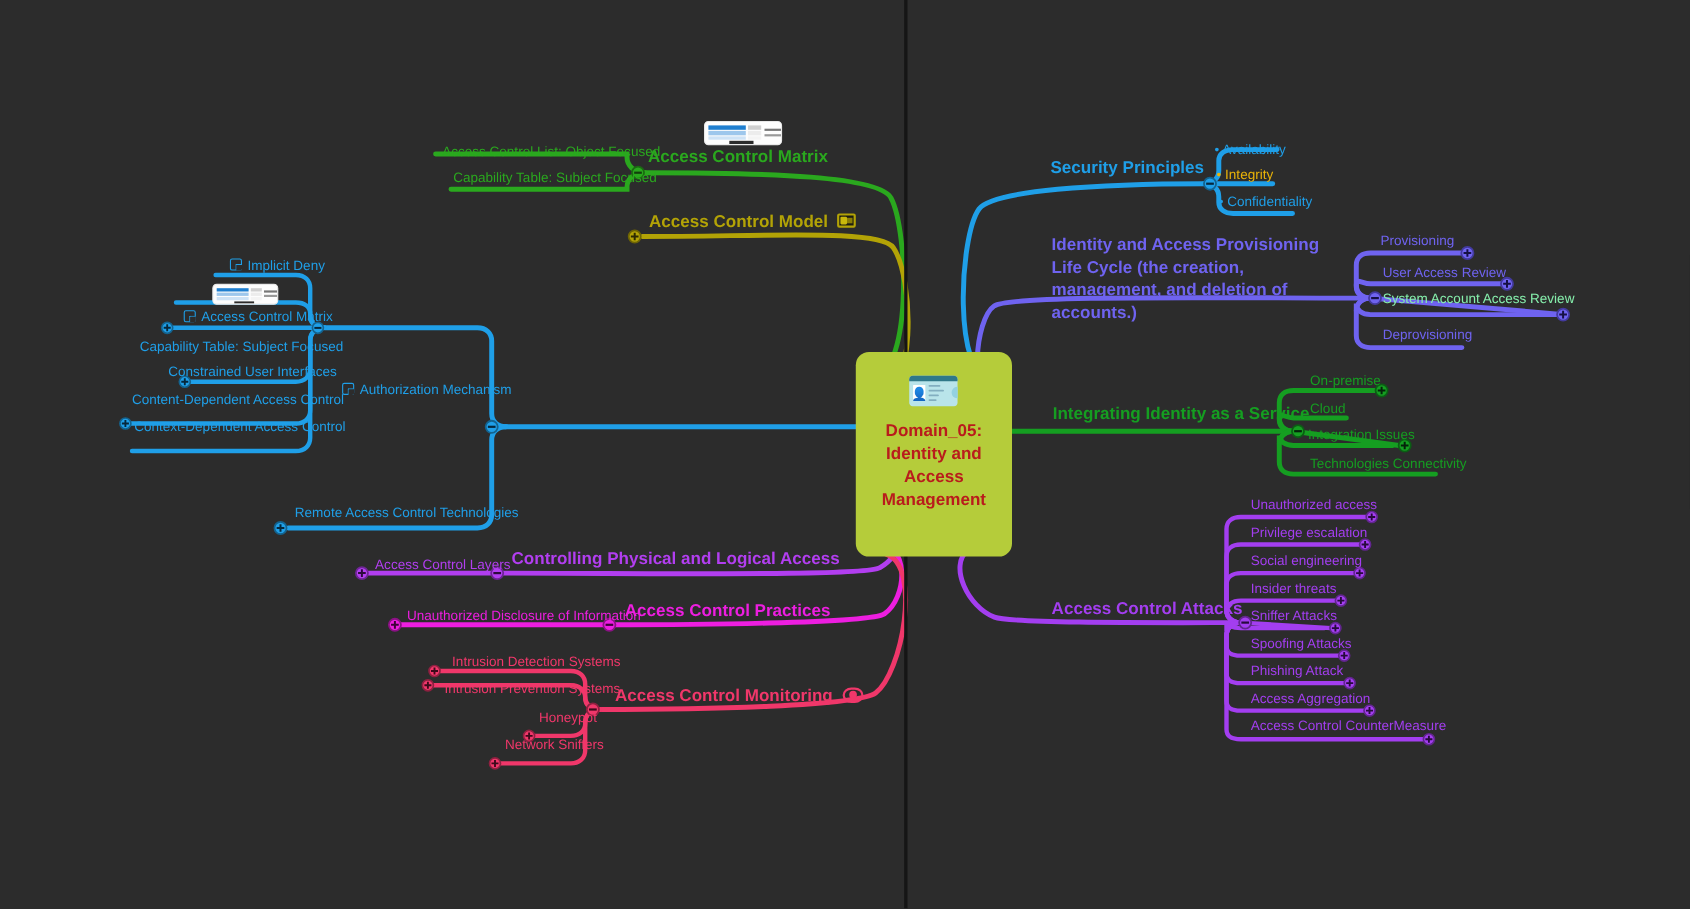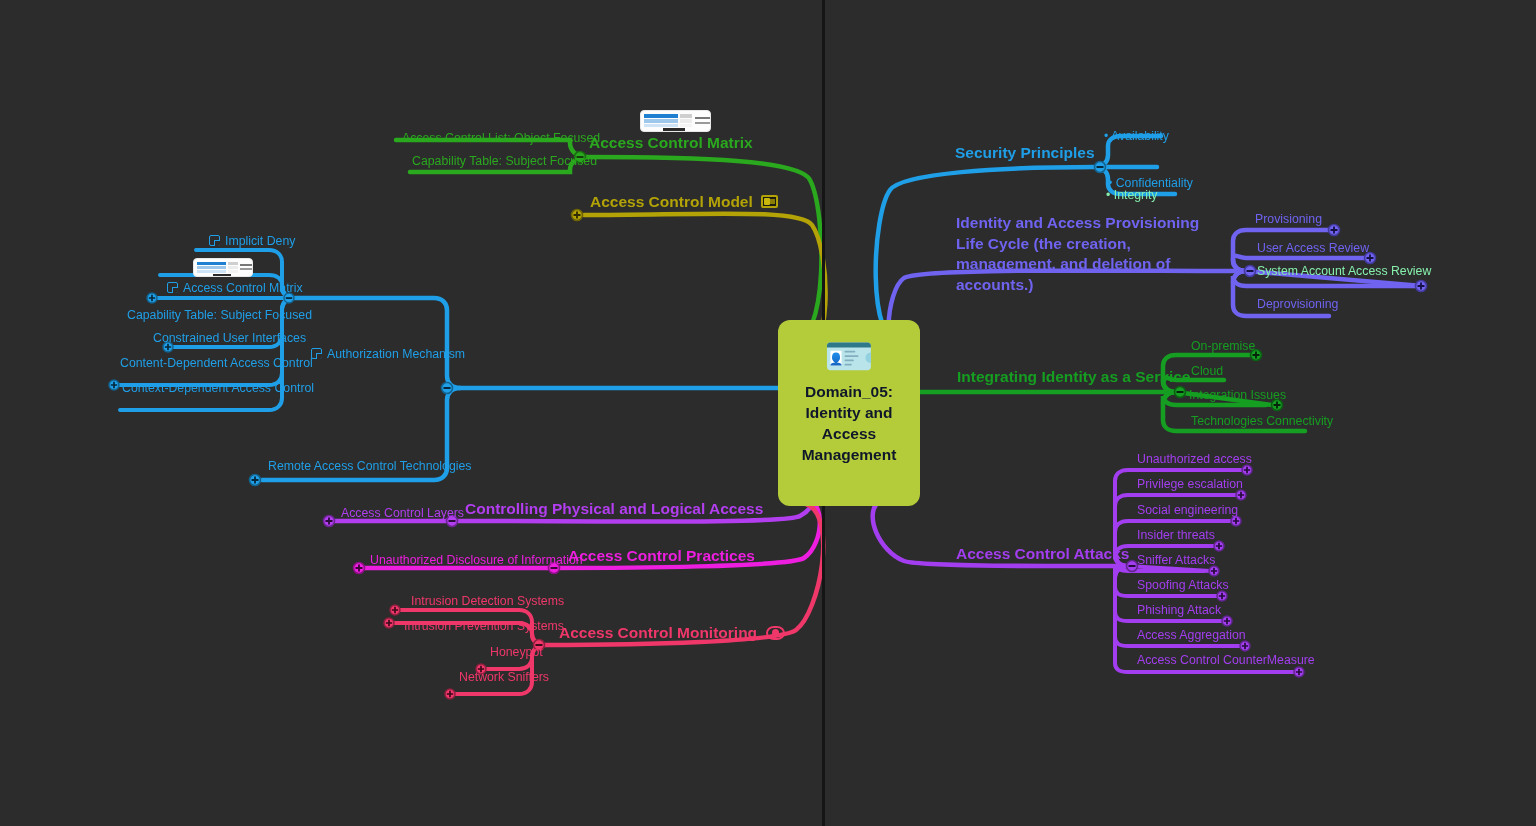--- a/index.html
+++ b/index.html
@@ -33,21 +33,21 @@
     border-radius: 12px;
     display: flex;
     flex-direction: column;
     align-items: center;
     justify-content: flex-start;
     padding-top: 16px;
     z-index: 40;
   }
   #center-node .badge-icon { font-size: 40px; line-height: 1; margin-bottom: 6px; }
   #center-title {
-    color: #0f172a;
+    color: #b91c1c;
     font-weight: bold;
     font-size: 15.5px;
     line-height: 1.35;
     text-align: center;
     padding: 0 0;
   }
 
   
   .lbl {
     position: absolute;
@@ -393,21 +393,21 @@
   <div class="lbl sub-lbl" style="left:459px; top:670px; color:#f0376a;">
     <span>Network Sniffers</span>
   </div>
 
   <div class="lbl main-lbl" style="left:955px; top:144px; color:#1f9fe8;">
     <span>Security Principles</span>
   </div>
   <div class="lbl sub-lbl" style="left:1104px; top:129px; color:#1f9fe8;">
     <span>• Availability</span>
   </div>
-  <div class="lbl sub-lbl" style="left:1106px; top:152px; color:#86efac;margin-top:36px;">
+  <div class="lbl sub-lbl" style="left:1106px; top:152px; color:#eab308;">
     <span>• Integrity</span>
   </div>
   <div class="lbl sub-lbl" style="left:1108px; top:176px; color:#1f9fe8;">
     <span>• Confidentiality</span>
   </div>
 
   <div class="lbl main-lbl wrap" style="left:956px; top:213px; width:262px; color:#6f63f0;">
     <span>Identity and Access Provisioning Life Cycle (the creation, management, and deletion of accounts.)</span>
   </div>
   <div class="lbl sub-lbl" style="left:1255px; top:212px; color:#6f63f0;">

